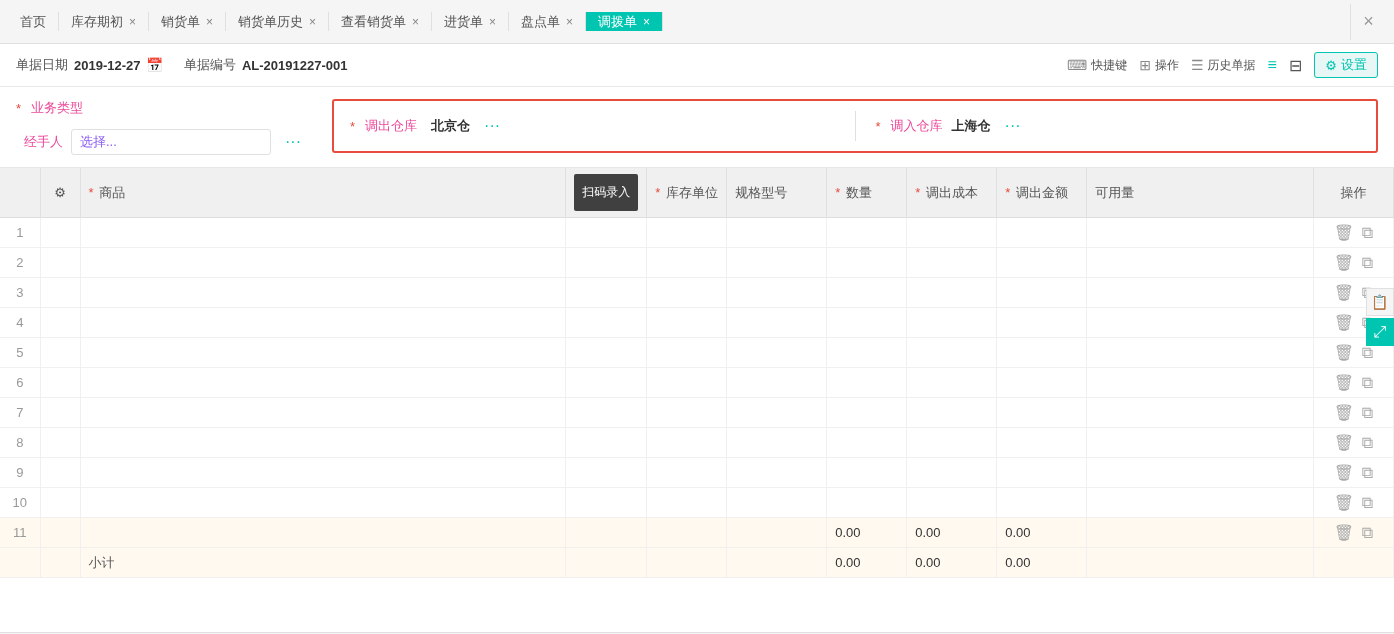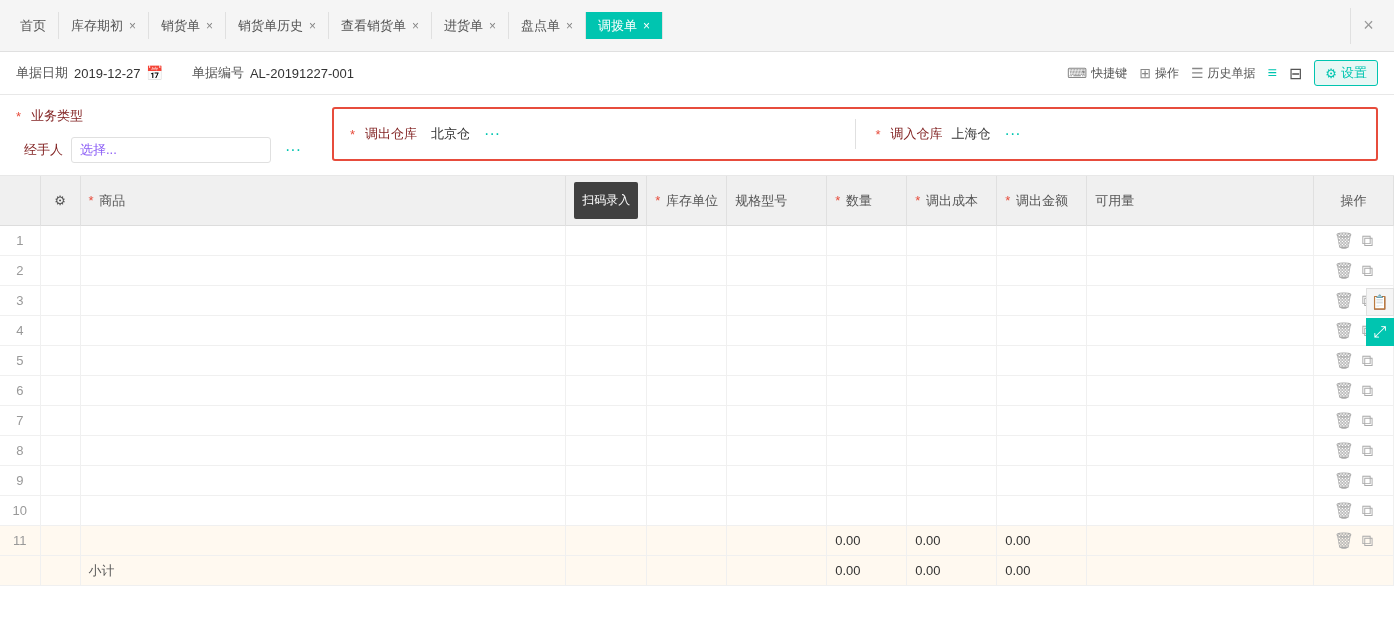--- a/index.html
+++ b/index.html
@@ -5,21 +5,21 @@
     * { box-sizing: border-box; margin: 0; padding: 0; }
     body { font-family: 'Microsoft YaHei', Arial, sans-serif; font-size: 13px; color: #333; background: #fff; overflow: hidden; }
 
     
     .tab-bar {
       display: flex;
       align-items: center;
       border-bottom: 1px solid #e0e0e0;
       background: #f5f5f5;
       padding: 12px 8px;
-      height: 52px;
+      height: 44px;
     }
     .tab-item {
       display: flex;
       align-items: center;
       padding: 0 12px;
       height: 100%;
       font-size: 13px;
       color: #555;
       cursor: pointer;
       border-right: 1px solid #e0e0e0;
@@ -58,36 +58,36 @@
     .toolbar {
       display: flex;
       align-items: center;
       padding: 8px 16px;
       border-bottom: 1px solid #e8e8e8;
       background: #fff;
     }
     .toolbar-left {
       display: flex;
       align-items: center;
-      gap: 28px;
+      gap: 20px;
     }
     .toolbar-right {
       margin-left: auto;
       display: flex;
       align-items: center;
       gap: 12px;
     }
     .field-group {
       display: flex;
       align-items: center;
       gap: 6px;
       font-size: 13px;
     }
     .field-label { color: #555; }
-    .field-value { color: #333; font-weight: 400; }
+    .field-value { color: #333; font-weight: 700; }
     .calendar-icon {
       color: #aaa;
       cursor: pointer;
       font-size: 14px;
     }
     .toolbar-btn {
       display: flex;
       align-items: center;
       gap: 4px;
       color: #555;
@@ -130,21 +130,21 @@
       display: flex;
       align-items: center;
       gap: 0;
     }
     .form-field {
       display: flex;
       align-items: center;
       gap: 8px;
     }
     .required-star { color: #e74c3c; margin-right: 2px; }
-    .field-name { color: #7f1d1d; }
+    .field-name { color: #ec4899; }
     .field-select {
       display: flex;
       align-items: center;
       gap: 4px;
       cursor: pointer;
     }
     .field-select-value { color: #333; min-width: 80px; }
     .field-select .dropdown-icon { color: #aaa; font-size: 11px; }
     .more-icon {
       color: #00c5b0;

